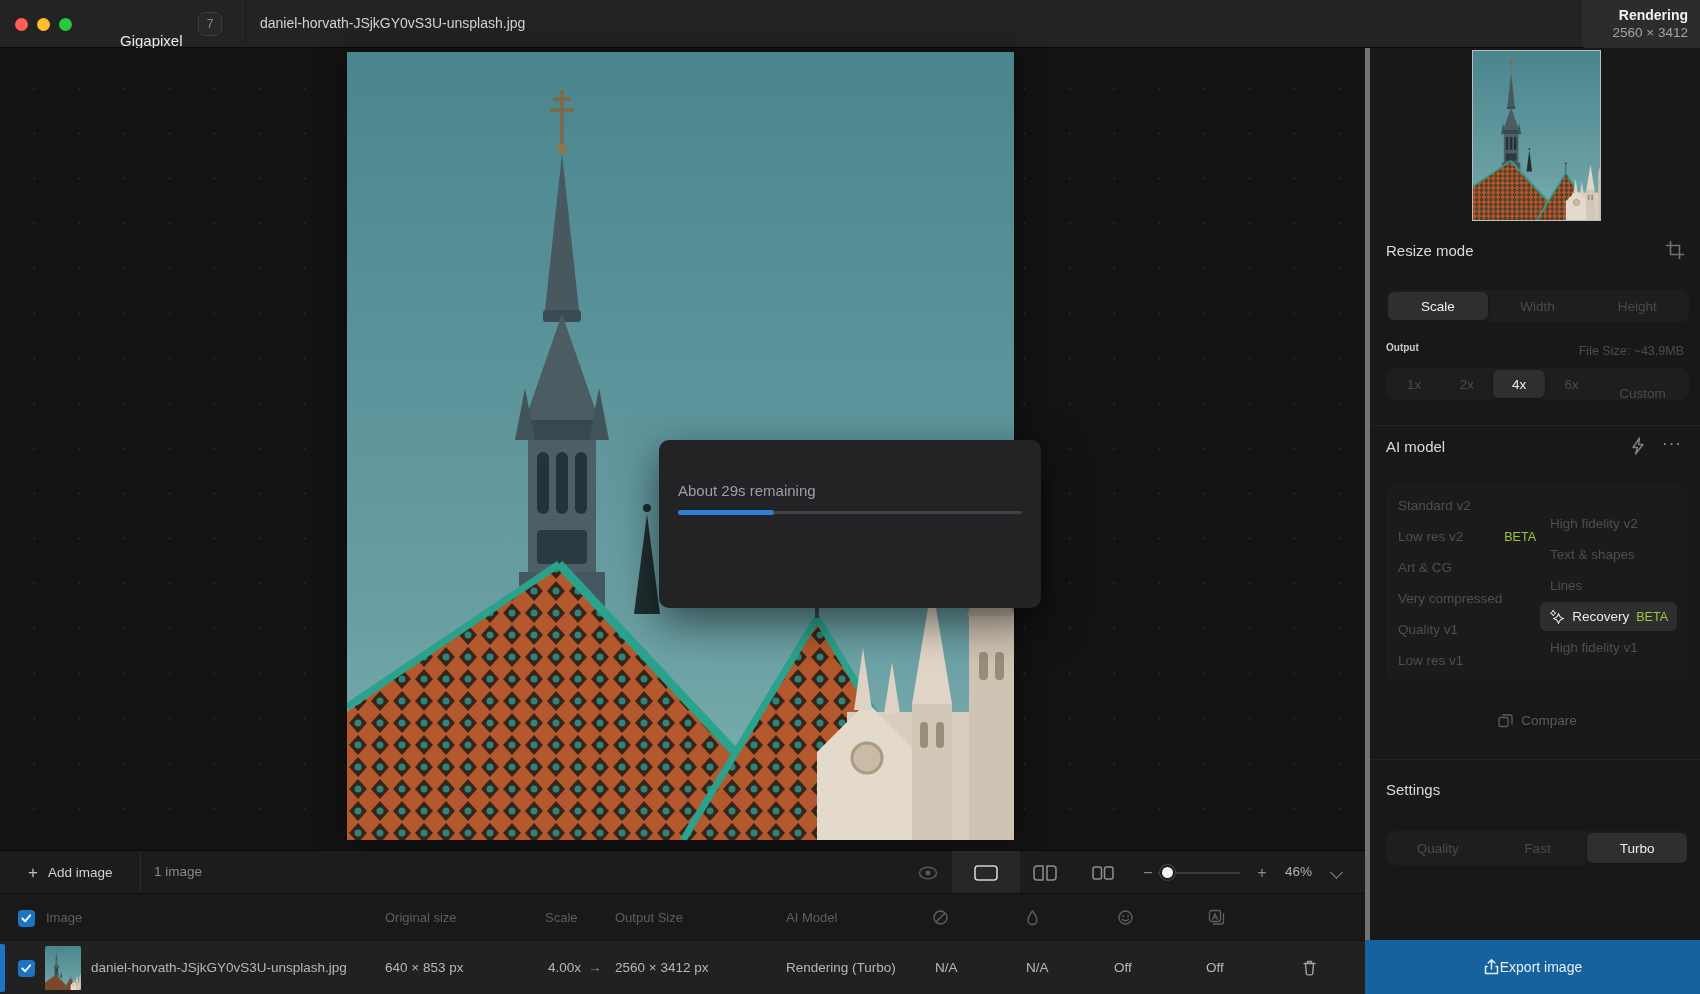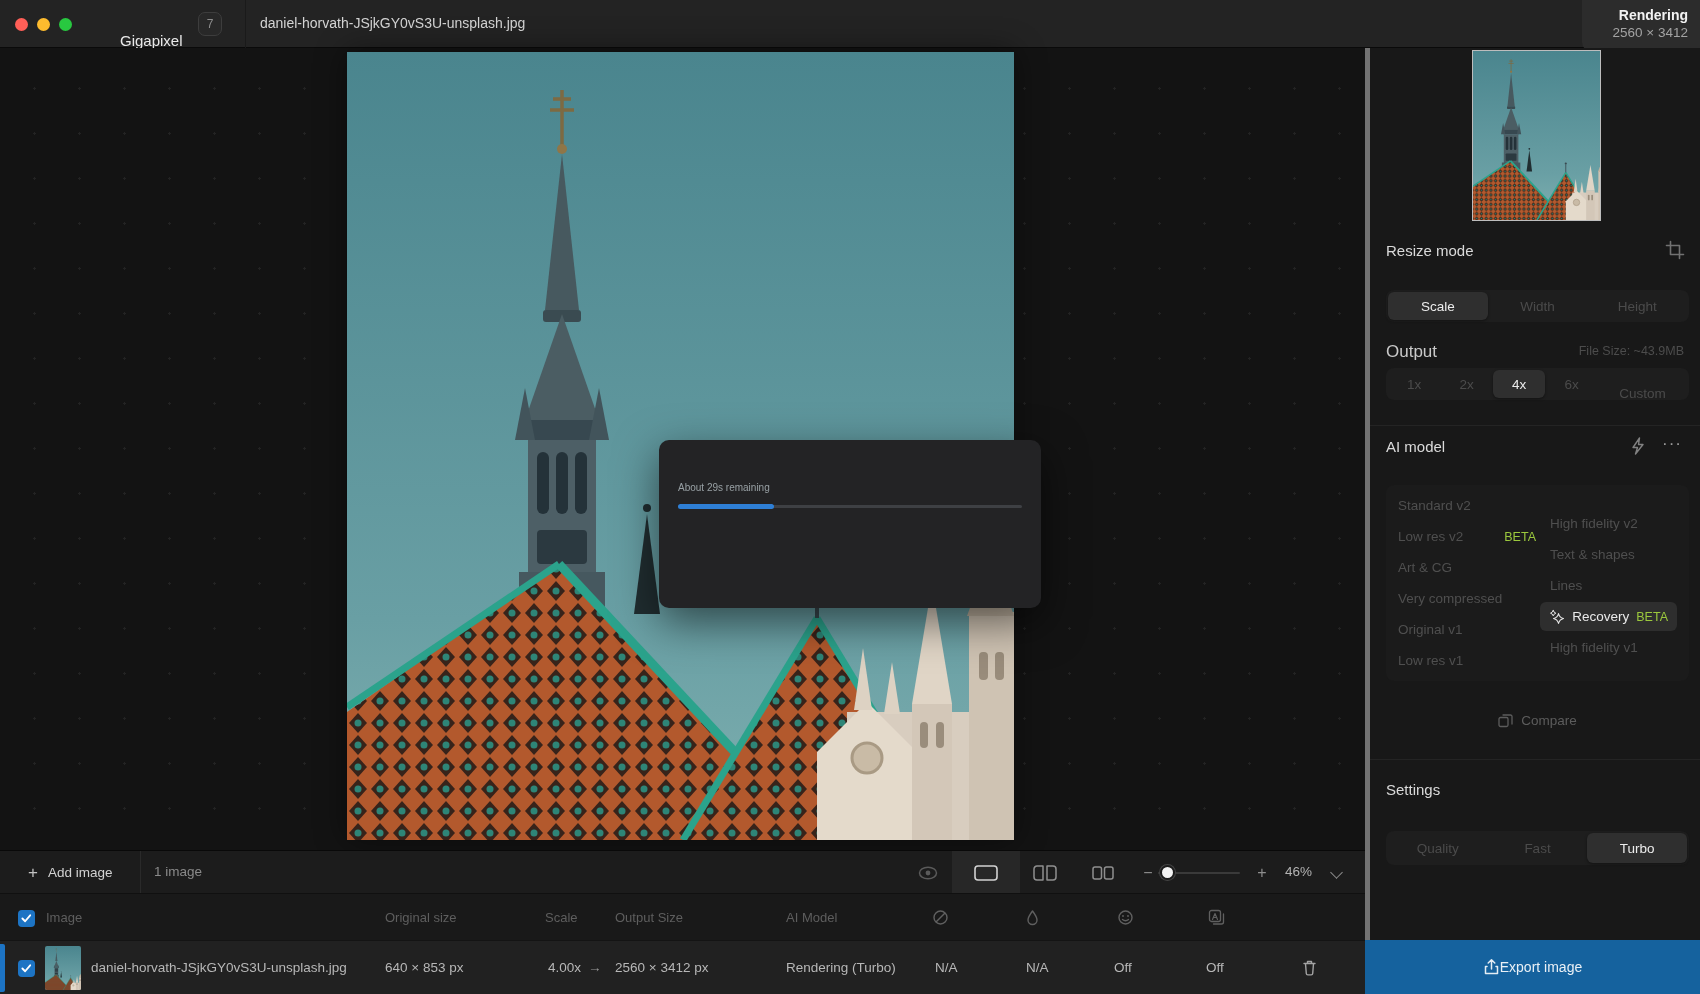--- a/index.html
+++ b/index.html
@@ -26,21 +26,21 @@
             background-image:radial-gradient(circle, #232323 1.2px, transparent 1.4px); background-size:45px 45px; background-position:12px 18px; }
   .photo { position:absolute; left:347px; top:4px; width:667px; height:788px; box-shadow:0 0 30px rgba(0,0,0,.45); }
   .photo svg, .thumb-prev svg, .row-thumb svg { display:block; width:100%; height:100%; }
 
   
   .modal { position:absolute; left:659px; top:392px; width:382px; height:168px; background:#232325; border-radius:10px;
            box-shadow:0 14px 44px rgba(0,0,0,.55); padding:17px 19px; }
   .modal-head { display:flex; align-items:center; gap:10px; }
   .modal-title { font-size:16px; font-weight:700; color:#f1f1f1; }
   .modal-close { margin-left:auto; color:#b9b9b9; font-size:19px; line-height:19px; cursor:default; }
-  .modal-remaining { margin-top:25px; font-size:10px; color:#98a0a4; }
+  .modal-remaining { margin-top:25px; font-size:15px; color:#98a0a4; }
   .progress-track { margin-top:12px; width:100%; height:3px; background:#3e4044; border-radius:2px; position:relative; }
   .progress-fill { position:absolute; left:0; top:-1px; height:5px; border-radius:3px; background:#2e7fd6; }
   .cancel-btn { margin-top:18px; width:100%; height:38px; background:#fb115c; border:none; border-radius:7px;
                 color:#fff; font-size:14.5px; font-family:inherit; cursor:pointer; }
 
   
   .toolbar { position:absolute; left:0; top:850px; width:1365px; height:43px; background:#1c1c1c; border-top:1px solid #090909; }
   .add-image { position:absolute; left:28px; top:0; height:43px; display:flex; align-items:center; gap:10px; color:#d2d2d2; font-size:13.5px; }
   .plus-g { font-size:17px; color:#c2c2c2; }
   .tb-sep { position:absolute; left:140px; top:0; width:1px; height:43px; background:#2a2a2a; }
@@ -80,21 +80,21 @@
   
   .rpanel { position:absolute; left:1365px; top:48px; width:335px; height:892px; background:#181818; border-left:5px solid #737373; }
   .thumb-prev { position:absolute; left:102px; top:2px; width:129px; height:171px; border:1px solid #bdbdbd; background:#000; }
   .sec-head { position:absolute; left:16px; font-size:15px; color:#dadada; }
   .rm-head { top:194px; }
   .crop-ic { position:absolute; left:295px; top:192px; width:20px; height:20px; opacity:.75; }
   .seg { position:absolute; left:16px; width:303px; background:#1e1e1e; border-radius:8px; display:flex; padding:2px; }
   .seg-resize { top:242px; height:32px; }
   .seg-cell { flex:1; display:flex; align-items:center; justify-content:center; font-size:13.5px; color:#4b4b4b; border-radius:6px; cursor:pointer; }
   .seg-cell.sel { background:#2f2f2f; color:#ececec; box-shadow:0 1px 3px rgba(0,0,0,.4); }
-  .out-head { top:294px; font-size:17px; color:#c9c9c9; }
+  .out-head { top:294px; font-size:10px; color:#c9c9c9;font-weight:bold; }
   .file-size { position:absolute; right:16px; top:296px; font-size:12.5px; color:#4c4c4c; }
   .seg-output { top:320px; height:32px; }
   .seg-cell.wide { flex:1.7;margin-top:18px; }
   .divider { position:absolute; left:0; width:335px; height:1px; background:#242424; }
   .dv1 { top:377px; } .dv2 { top:711px; }
   .ai-head { top:390px; }
   .bolt-ic { position:absolute; left:258px; top:388px; width:20px; height:20px; opacity:.8; }
   .more-ic { position:absolute; left:292px; top:386px; color:#9c9c9c; font-size:17px; letter-spacing:1px; }
   .model-grid { position:absolute; left:16px; top:437px; width:303px; background:#1b1b1b; border-radius:8px; padding:5px 12px; }
   .mrow { height:31px; display:flex; align-items:center; }
@@ -381,21 +381,21 @@
             <svg width="16" height="16" viewBox="0 0 21 21" style="stroke:#e9e9e9">
                 <use href="#sparkle"></use>
               </svg>
             <span>Recovery</span>
             <span class="beta">BETA</span>
           </span>
         </span>
       </div>
       <div class="mrow">
         <span class="mleft">
-            <span>Original v1</span>
+            <span>Quality v1</span>
           </span>
         <span class="mright">
             <span>High fidelity v1</span>
           </span>
       </div>
       <div class="mrow">
         <span class="mleft">
             <span>Low res v1</span>
           </span>
         <span class="mright">

